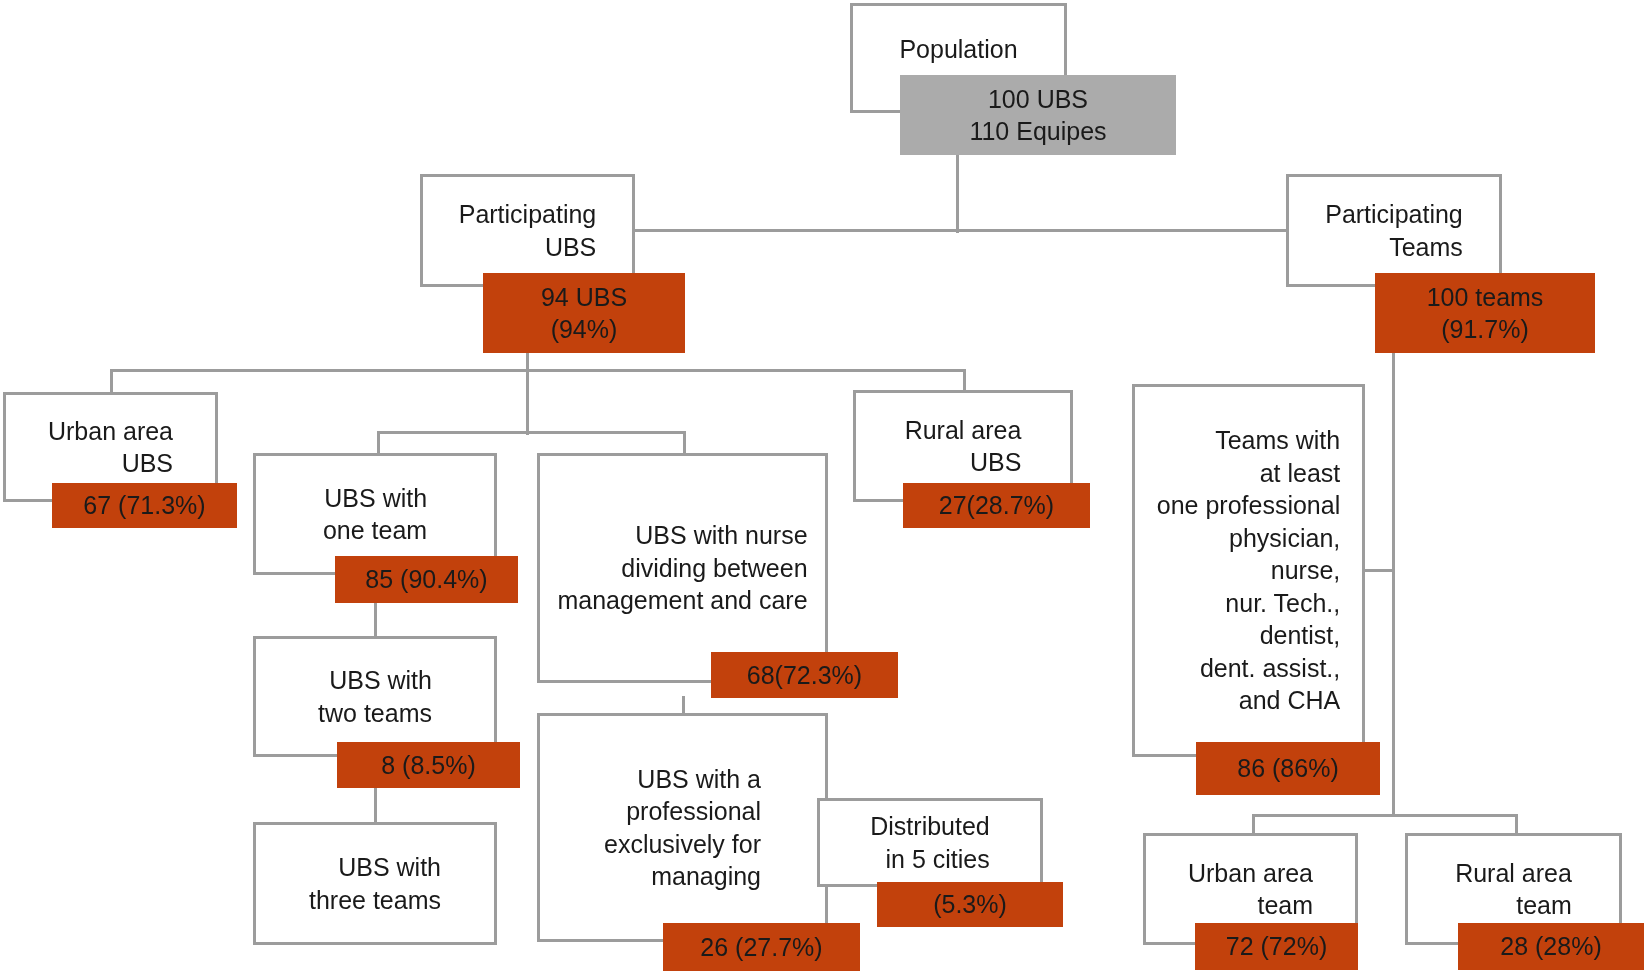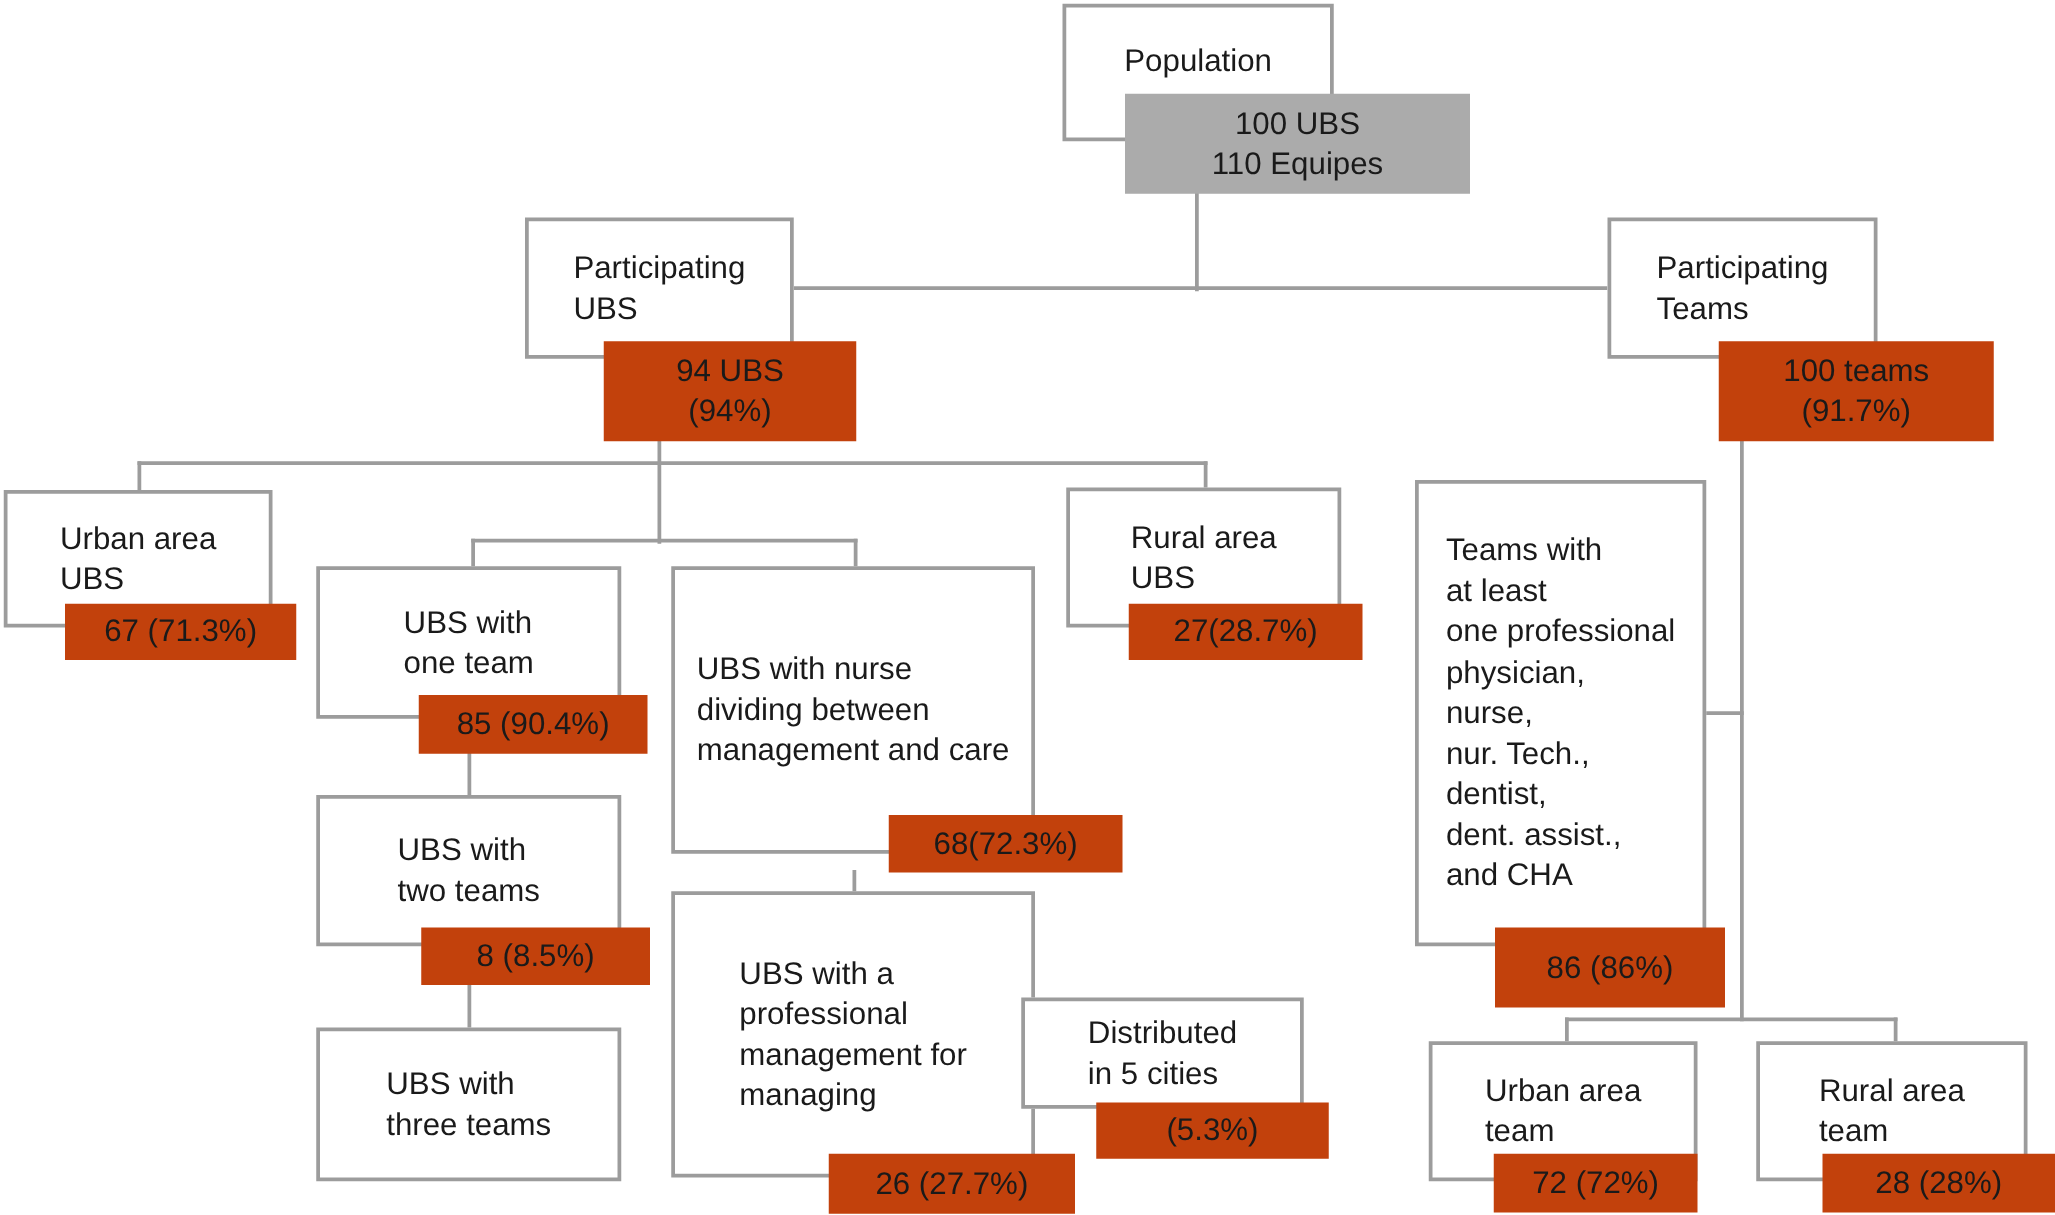--- a/index.html
+++ b/index.html
@@ -11,21 +11,21 @@
     color:#1a1a1a;
     overflow:hidden;
   }
   .line{position:absolute;background:#9c9c9c;}
   .line.h{height:3px;}
   .line.v{width:3px;}
   .wbox{
     position:absolute;box-sizing:border-box;
     background:#ffffff;border:3px solid #9c9c9c;
     display:flex;align-items:center;justify-content:center;
-    text-align:left;white-space:pre-line;
+    text-align:right;white-space:pre-line;
     font-size:25px;line-height:1.3;
   }
   .glabel{
     position:absolute;box-sizing:border-box;
     background:#c2410c;
     display:flex;align-items:center;justify-content:center;
     text-align:center;white-space:pre-line;
     font-size:25px;line-height:1.3;
   }
   .glabel.dark{background:#ababab;}
@@ -49,21 +49,21 @@
   #g-participating-ubs{left:483px;top:273px;width:202px;height:80px;}
   #g-participating-teams{left:1375px;top:273px;width:220px;height:80px;}
   #g-urban-ubs{left:52px;top:483px;width:185px;height:45px;}
   #g-ubs-one-team{left:335px;top:556px;width:183px;height:47px;}
   #g-ubs-nurse{left:663px;top:652px;width:187px;height:46px;margin-left:48px;}
   #g-rural-ubs{left:903px;top:483px;width:187px;height:45px;}
   #g-ubs-two-teams{left:337px;top:742px;width:183px;height:46px;}
   #g-ubs-three-teams{left:337px;top:925px;width:185px;height:45px;}
   #g-ubs-professional{left:663px;top:923px;width:197px;height:48px;}
   #g-distributed{left:877px;top:882px;width:186px;height:45px;}
-  #g-teams-professionals{left:1196px;top:742px;width:184px;height:64px;}
+  #g-teams-professionals{left:1196px;top:742px;width:184px;height:53px;}
   #g-urban-team{left:1195px;top:923px;width:163px;height:47px;}
   #g-rural-team{left:1458px;top:923px;width:186px;height:47px;}
   
   #l-pop-down{left:956px;top:150px;height:83px;}
   #l-main-horiz{left:635px;top:229px;width:651px;}
   #l-ubs-down{left:526px;top:350px;height:85px;}
   #l-tier1-horiz{left:110px;top:369px;width:856px;}
   #l-drop-urban{left:110px;top:369px;height:26px;}
   #l-drop-rural{left:963px;top:369px;height:25px;}
   #l-tier2-horiz{left:377px;top:431px;width:309px;}
@@ -114,21 +114,21 @@
 dividing between
 management and care</span></div>
   <div class="wbox" id="b-rural-ubs"><span>Rural area
 UBS</span></div>
   <div class="wbox" id="b-ubs-two-teams"><span>UBS with
 two teams</span></div>
   <div class="wbox" id="b-ubs-three-teams"><span>UBS with
 three teams</span></div>
   <div class="wbox" id="b-ubs-professional"><span>UBS with a
 professional
-management for
+exclusively for
 managing</span></div>
   <div class="wbox" id="b-distributed"><span>Distributed
 in 5 cities</span></div>
   <div class="wbox" id="b-teams-professionals"><span>Teams with
 at least
 one professional
 physician,
 nurse,
 nur. Tech.,
 dentist,

